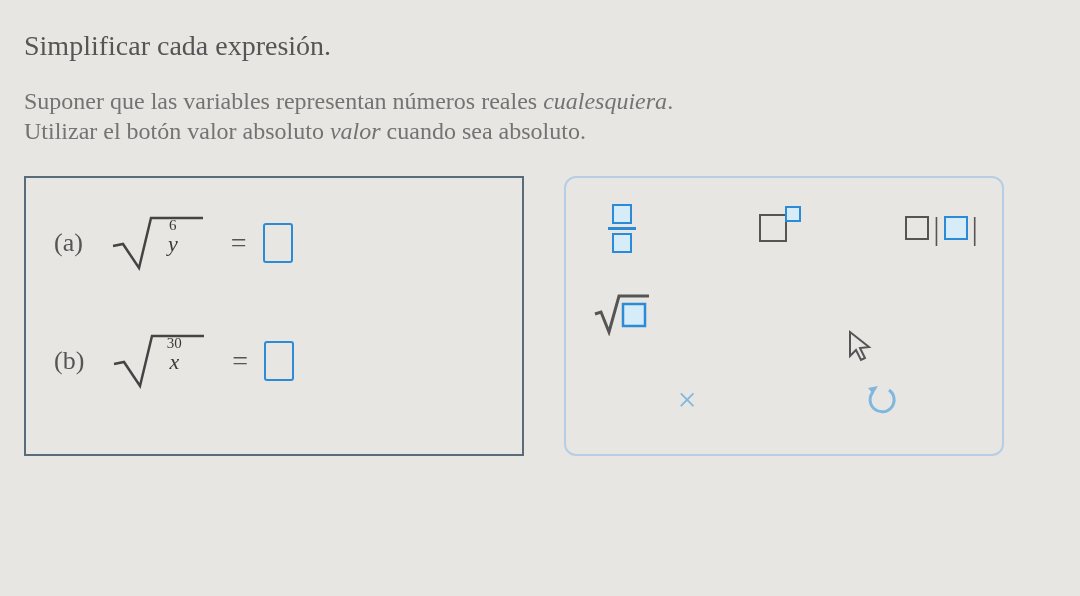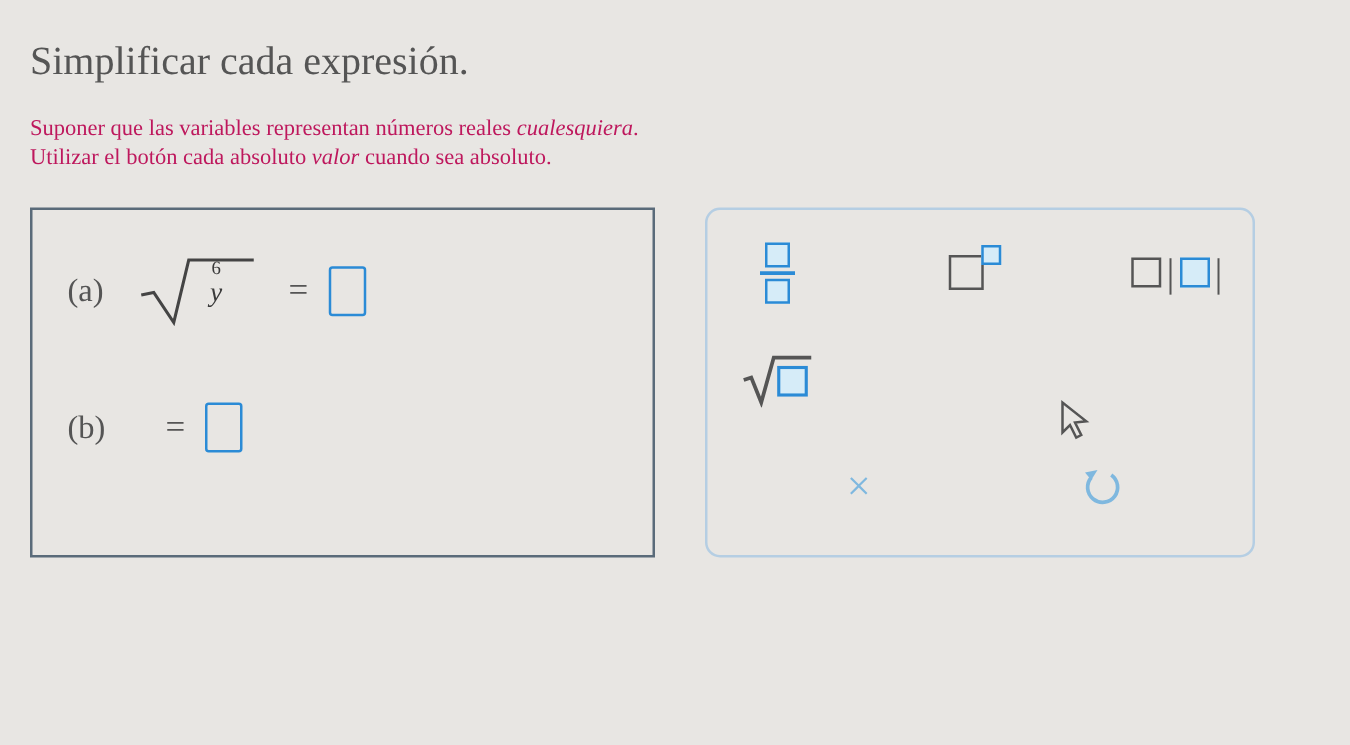--- a/index.html
+++ b/index.html
@@ -6,27 +6,27 @@
     body {
       font-family: Georgia, 'Times New Roman', serif;
       background: #e8e6e3;
       width: 1080px;
       height: 596px;
       padding: 30px 24px;
       color: #4a4a4a;
       position: relative;
     }
     .instruction-title {
-      font-size: 32px;
+      font-size: 28px;
       color: #555;
       margin-bottom: 24px;
     }
     .instruction-body {
-      font-size: 18px;
-      color: #be185d;
+      font-size: 24px;
+      color: #737373;
       line-height: 1.25;
       margin-bottom: 30px;
     }
     .instruction-body .italic {
       font-style: italic;
     }
     .content-row {
       display: flex;
       gap: 40px;
       align-items: flex-start;
@@ -178,21 +178,21 @@
     }
     .undo-icon svg { display: block; }
   </style>
 </head>
 <body>
 
 <div class="instruction-title">Simplificar cada expresión.</div>
 
 <div class="instruction-body">
   <span>Suponer que las variables representan números reales </span><span class="italic">cualesquiera</span><span>.</span><br>
-  <span>Utilizar el botón cada absoluto </span><span class="italic">valor</span><span> cuando sea absoluto.</span>
+  <span>Utilizar el botón valor absoluto </span><span class="italic">valor</span><span> cuando sea absoluto.</span>
 </div>
 
 <div class="content-row">
 
   <div class="problems-box">
 
     <div class="problem">
       <span class="prob-label">(a)</span>
       <span class="radical">
         <svg class="radical-svg" width="100" height="58">
@@ -202,20 +202,29 @@
           <span class="sup">6</span>
           <span class="base">y</span>
         </span>
       </span>
       <span class="equals">=</span>
       <span class="answer-slot"></span>
     </div>
 
     <div class="problem">
       <span class="prob-label">(b)</span>
+      <span class="radical">
+        <svg class="radical-svg" width="100" height="58">
+          <path d="M 6 32 L 16 30 L 32 54 L 44 4 L 96 4" stroke="#444" stroke-width="2.5" fill="none"></path>
+        </svg>
+        <span class="radicand">
+          <span class="sup">30</span>
+          <span class="base">x</span>
+        </span>
+      </span>
       <span class="equals">=</span>
       <span class="answer-slot"></span>
     </div>
 
   </div>
 
   <div class="palette-box">
 
     <div class="palette-row">
       <div class="palette-btn">

